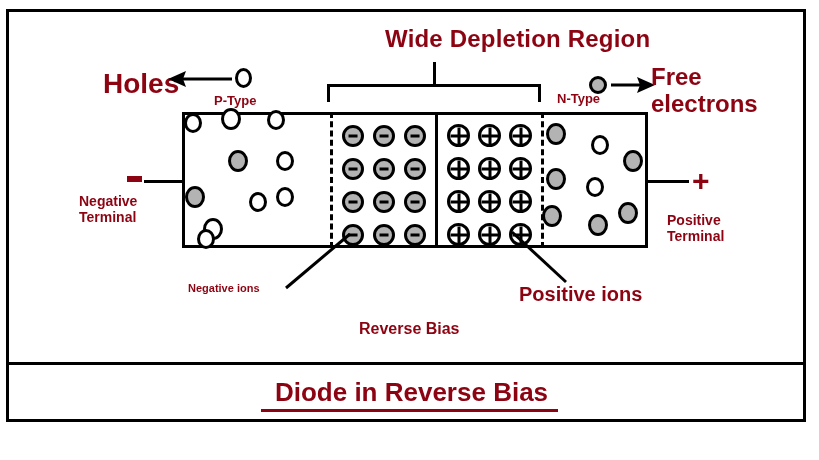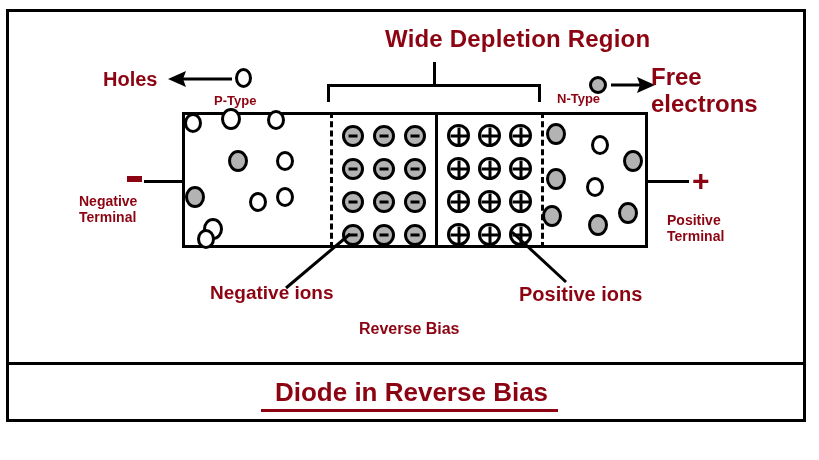--- a/index.html
+++ b/index.html
@@ -37,21 +37,21 @@
     white-space: pre;
     line-height: 1.12;
   }
   #heading-depletion {
     left: 385px; top: 26px;
     font-size: 24px;
     letter-spacing: .2px;
   }
   #label-holes {
     left: 103px; top: 68px;
-    font-size: 20px;
+    font-size: 28px;
   }
   #label-free-electrons {
     left: 651px; top: 64px;
     font-size: 24px;
     width: 120px;
   }
   #label-ptype {
     left: 198px; top: 94px;
     font-size: 13px;
     padding-left: 16px;
@@ -64,22 +64,22 @@
     left: 79px; top: 194px;
     font-size: 14px;
     text-align: left;
   }
   #label-positive-terminal {
     left: 667px; top: 197px;
     font-size: 14px;
     margin-top: 16px;
   }
   #label-negative-ions {
-    left: 210px; top: 282px;
-    font-size: 19px;
+    left: 188px; top: 282px;
+    font-size: 11px;
   }
   #label-positive-ions {
     left: 519px; top: 283px;
     font-size: 20px;
   }
   #label-reverse-bias {
     left: 359px; top: 320px;
     font-size: 16px;
   }
   #caption-title {

